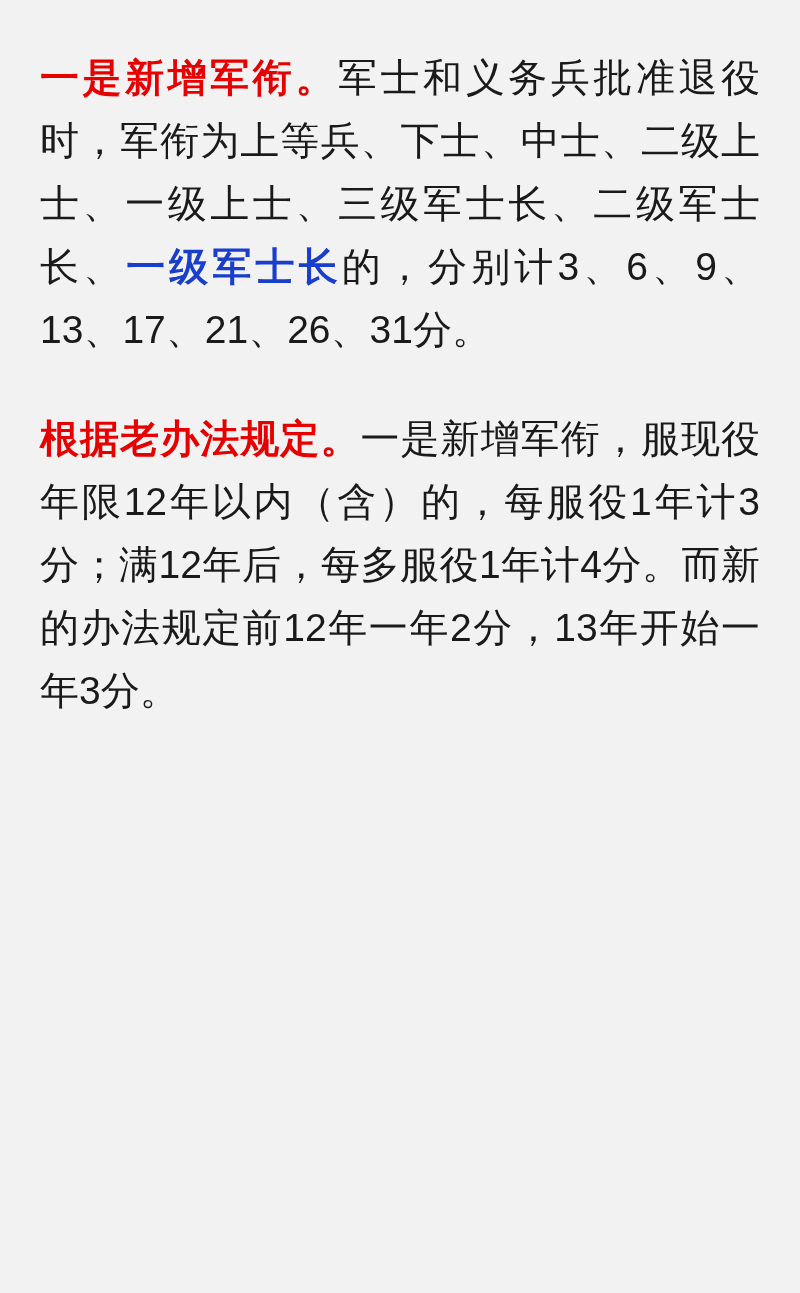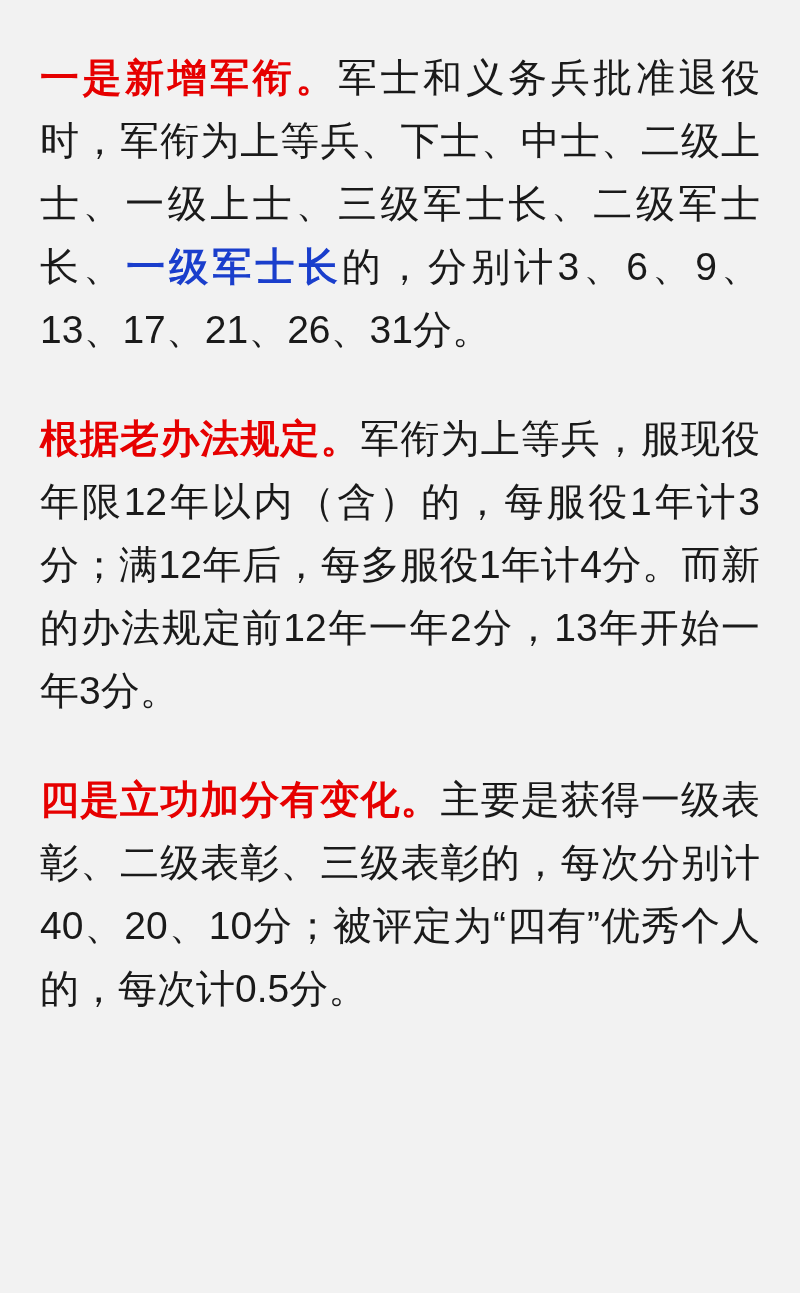--- a/index.html
+++ b/index.html
@@ -48,21 +48,18 @@
 </head>
 <body>
 
 <div class="page">
 
   <p class="para">
     <span class="lead">一是新增军衔。</span><span class="body-text">军士和义务兵批准退役时，军衔为上等兵、下士、中士、二级上士、一级上士、三级军士长、二级军士长、</span><span class="blue">一级军士长</span><span class="body-text">的，分别计3、6、9、13、17、21、26、31分。</span>
   </p>
 
   <p class="para">
-    <span class="lead">根据老办法规定。</span><span class="body-text">军衔为上等兵，服现役年限12年以内（含）的，每服役1年计3分；满12年后，每多服役1年计4分。而新的办法规定前12年一年2分，13年开始一年3分。</span><span class="blue"></span><span class="body-text"></span>
+    <span class="lead">根据老办法规定。</span><span class="body-text">一是新增军衔，服现役年限12年以内（含）的，每服役1年计3分；满12年后，每多服役1年计4分。而新的办法规定前12年一年2分，13年开始一年3分。</span><span class="blue"></span><span class="body-text"></span>
   </p>
 
 
-  <p class="para">
-    <span class="lead">四是立功加分有变化。</span><span class="body-text">主要是获得一级表彰、二级表彰、三级表彰的，每次分别计40、20、10分；被评定为“四有”优秀个人的，每次计0.5分。</span><span class="blue"></span><span class="body-text"></span>
-  </p>
 
 </div>
 
 </body></html>

